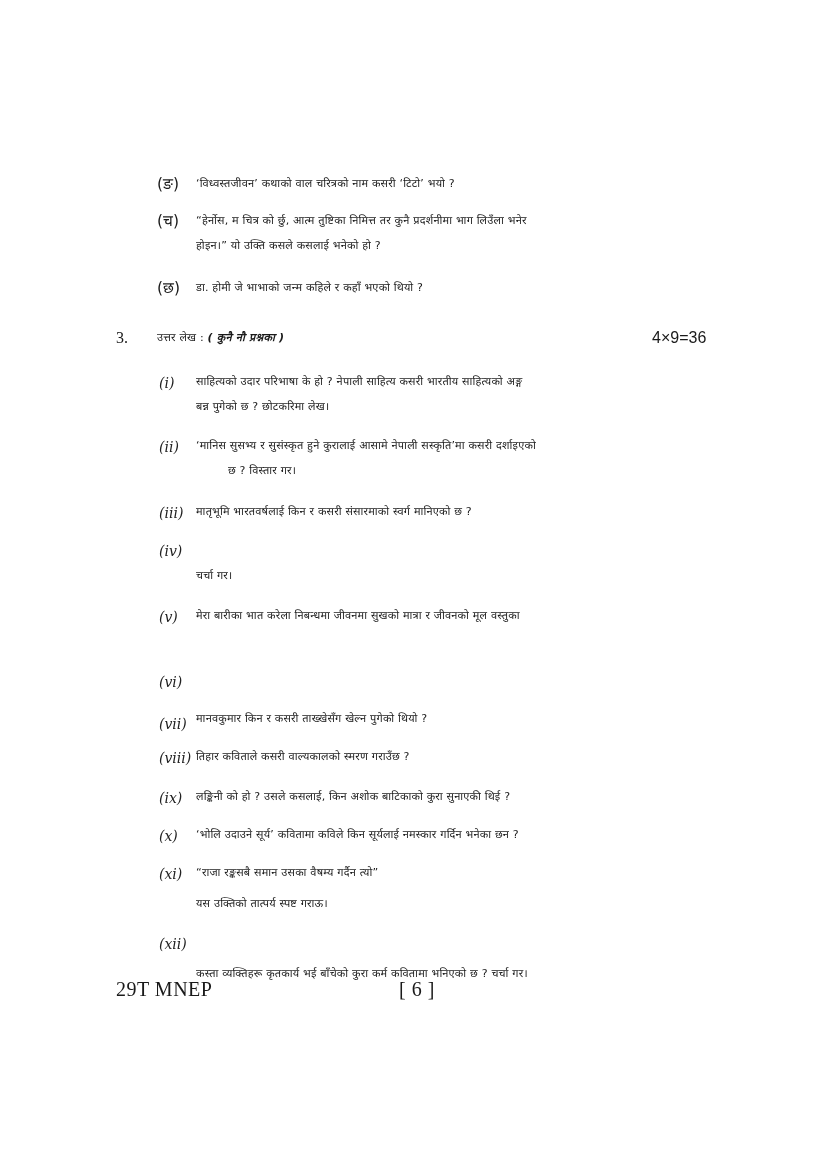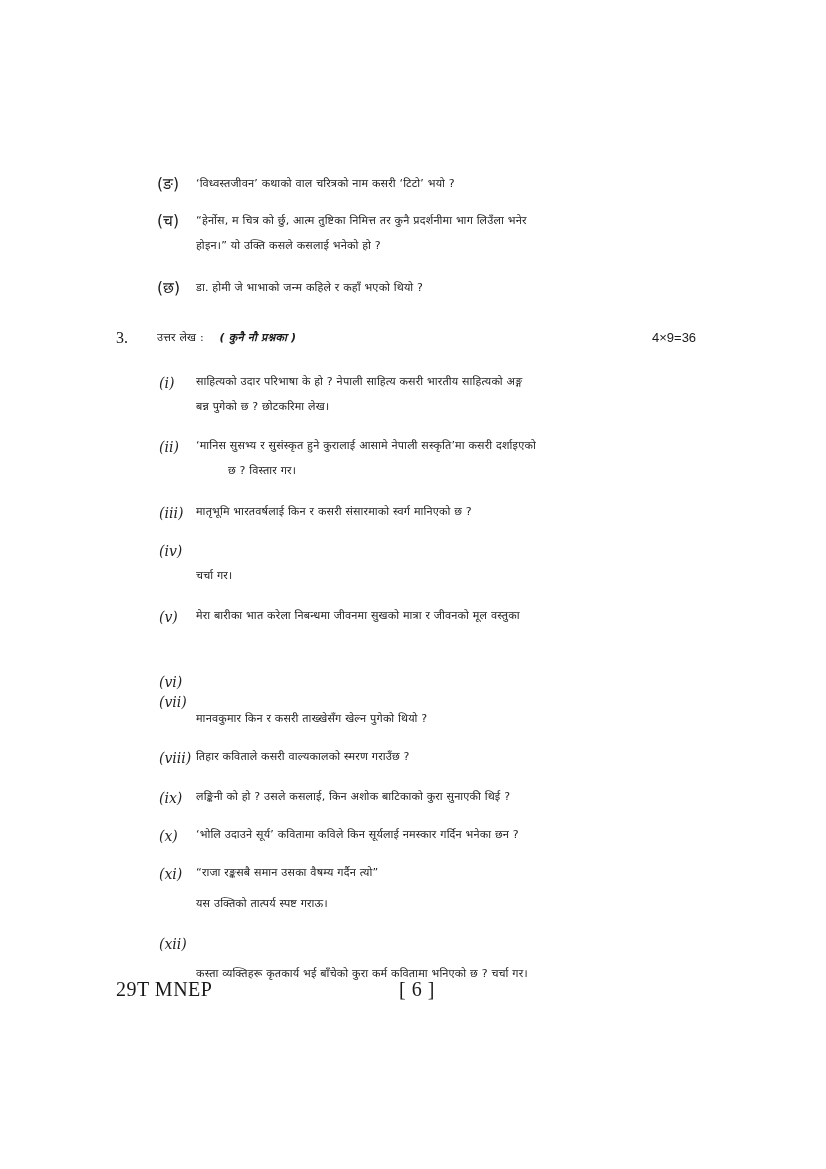--- a/index.html
+++ b/index.html
@@ -5,22 +5,22 @@
     html, body { margin: 0; padding: 0; background: #ffffff; }
     body {
       width: 826px; height: 1169px; position: relative; overflow: hidden;
       font-family: "DejaVu Sans", sans-serif; color: #1a1a1a;
     }
     .page { position: absolute; left: 0; top: 0; width: 826px; height: 1169px; }
     .line { position: absolute; font-size: 11px; line-height: 20px; white-space: nowrap; letter-spacing: 0.2px; text-align: center; }
     .label { position: absolute; font-size: 15.5px; line-height: 20px; white-space: nowrap; }
     .roman { font-family: "DejaVu Serif", serif; font-style: italic; font-size: 14px; color: #222; }
     .qnum { font-family: "Liberation Serif", serif; font-size: 16px; }
-    .bold-italic { font-weight: bold; font-style: italic; margin-left: 12px; }
-    .marks { position: absolute; font-family: "Liberation Sans", sans-serif; font-size: 13px; line-height: 20px; }
+    .bold-italic { font-weight: bold; font-style: italic; }
+    .marks { position: absolute; font-family: "Liberation Sans", sans-serif; font-size: 16px; line-height: 20px; }
     .footer { position: absolute; font-family: "Liberation Serif", serif; font-size: 20px; line-height: 20px; letter-spacing: 0.5px; }
   </style>
 </head>
 <body>
 
 <div class="page">
 
   <span class="label" style="left:157px; top:174px;">(ङ)</span>
   <span class="line" style="left:196px; top:174px;">‘विध्वस्तजीवन’ कथाको वाल चरित्रको नाम कसरी ‘टिटो’ भयो ?</span>
 
@@ -50,21 +50,21 @@
   <span class="line" style="left:196px; top:502px;">मातृभूमि भारतवर्षलाई किन र कसरी संसारमाको स्वर्ग मानिएको छ ?</span>
 
   <span class="label roman" style="left:159px; top:541px;">(iv)</span>
   <span class="line" style="left:196px; top:566px;">चर्चा गर।</span>
 
   <span class="label roman" style="left:159px; top:607px;">(v)</span>
   <span class="line" style="left:196px; top:606px;">मेरा बारीका भात करेला निबन्धमा जीवनमा सुखको मात्रा र जीवनको मूल वस्तुका</span>
 
   <span class="label roman" style="left:159px; top:672px;">(vi)</span>
 
-  <span class="label roman" style="left:159px; top:692px;">(vii)</span>
+  <span class="label roman" style="left:159px; top:714px;">(vii)</span>
   <span class="line" style="left:196px; top:709px;">मानवकुमार किन र कसरी ताख्खेसँग खेल्न पुगेको थियो ?</span>
 
   <span class="label roman" style="left:159px; top:748px;">(viii)</span>
   <span class="line" style="left:196px; top:747px;">तिहार कविताले कसरी वाल्यकालको स्मरण गराउँछ ?</span>
 
   <span class="label roman" style="left:159px; top:788px;">(ix)</span>
   <span class="line" style="left:196px; top:787px;">लङ्किनी को हो ? उसले कसलाई, किन अशोक बाटिकाको कुरा सुनाएकी थिई ?</span>
 
   <span class="label roman" style="left:159px; top:826px;">(x)</span>
   <span class="line" style="left:196px; top:825px;">‘भोलि उदाउने सूर्य’ कवितामा कविले किन सूर्यलाई नमस्कार गर्दिन भनेका छन ?</span>

